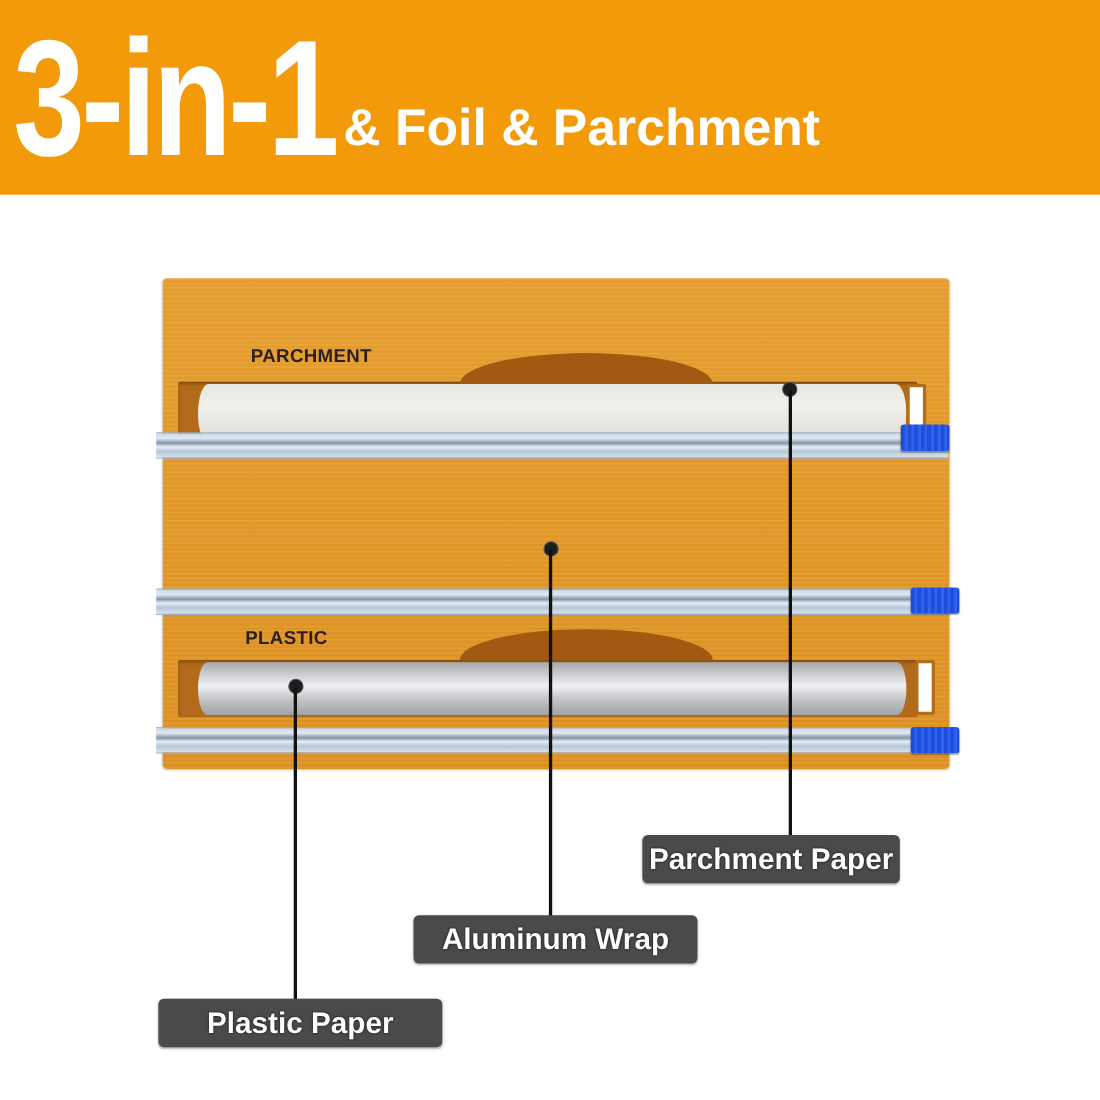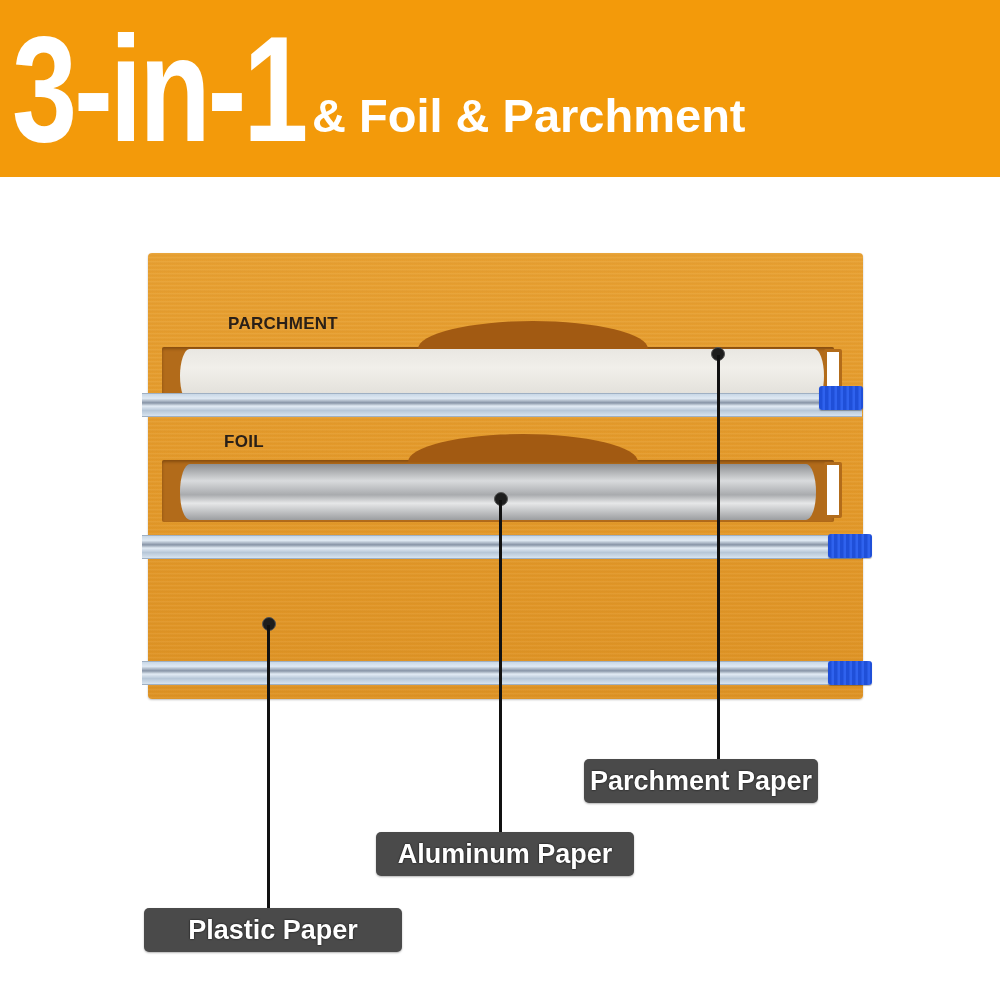--- a/index.html
+++ b/index.html
@@ -104,37 +104,37 @@
   <div class="compartment" style="top:0;height:140px;margin-top:20px;">
     <div class="section-label" style="left:80px;top:41px;">PARCHMENT</div>
     <div class="slot" style="top:74px;height:58px;"></div>
     <div class="hump" style="left:270px;width:230px;top:48px;"></div>
     <div class="roll parch" style="left:32px;top:76px;width:644px;height:54px;"></div>
     <div class="side-hole" style="left:676px;top:76px;height:48px;"></div>
   </div>
   <div class="cutter" style="top:140px;"></div>
   <div class="slider" style="left:671px;top:133px;"></div>
 
-  <div class="compartment" style="top:163px;height:120px;">
-    <div class="section-label" style="left:76px;top:16px;">FOIL</div>
-    <div class="slot" style="top:44px;height:62px;"></div>
-    <div class="hump" style="left:260px;width:230px;top:18px;"></div>
-    <div class="roll foil" style="left:32px;top:48px;width:636px;height:56px;"></div>
-    <div class="side-hole" style="left:676px;top:46px;height:50px;"></div>
-  </div>
   <div class="cutter" style="top:282px;"></div>
   <div class="slider" style="left:680px;top:281px;"></div>
 
+  <div class="compartment" style="top:305px;height:110px;">
+    <div class="section-label" style="left:75px;top:12px;">PLASTIC</div>
+    <div class="slot" style="top:42px;height:52px;"></div>
+    <div class="hump" style="left:270px;width:230px;top:14px;"></div>
+    <div class="roll plastic" style="left:32px;top:44px;width:644px;height:48px;"></div>
+    <div class="side-hole" style="left:684px;top:42px;height:44px;"></div>
+  </div>
   <div class="cutter" style="top:408px;"></div>
   <div class="slider" style="left:680px;top:408px;"></div>
 </div>
 
 <div class="dot" style="left:711px;top:347px;"></div>
 <div class="leader" style="left:717px;top:355px;height:405px;"></div>
 <div class="callout" style="left:584px;top:759px;width:234px;">Parchment Paper</div>
 
 <div class="dot" style="left:494px;top:492px;"></div>
 <div class="leader" style="left:499px;top:500px;height:333px;"></div>
-<div class="callout" style="left:376px;top:832px;width:258px;">Aluminum Paper</div>
+<div class="callout" style="left:376px;top:832px;width:258px;">Aluminum Wrap</div>
 
 <div class="dot" style="left:262px;top:617px;"></div>
 <div class="leader" style="left:267px;top:625px;height:284px;"></div>
 <div class="callout" style="left:144px;top:908px;width:258px;">Plastic Paper</div>
 
 </body></html>

